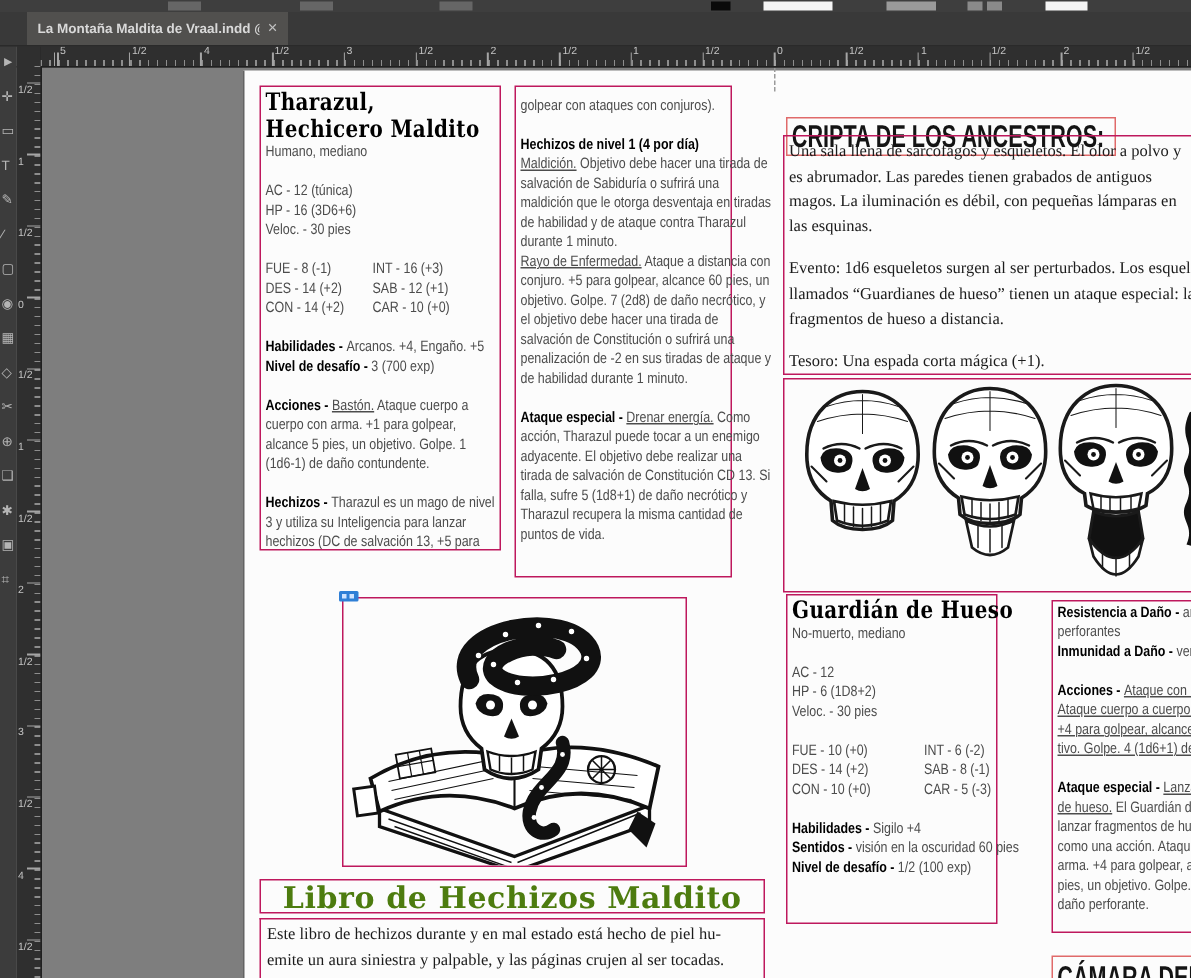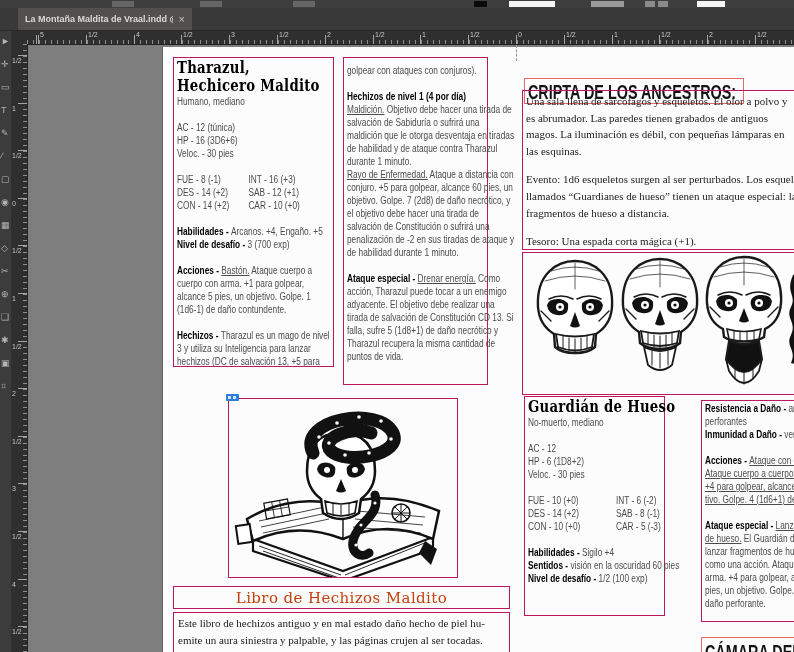--- a/index.html
+++ b/index.html
@@ -68,22 +68,22 @@
   .serifwrap .ln{white-space:nowrap;}
   .serifwrap .blank{height:12px;}
 
   
   .caps{font-weight:900;font-size:20px;color:#141414;white-space:nowrap;
         transform:scale(0.72,1.05);transform-origin:0 50%;letter-spacing:0;}
   #cripta-hdr .caps{padding:2px 0 0 4px;}
   #camara-hdr .caps{padding:3px 0 0 4px;}
 
   
-  .t2{font-family:"DejaVu Serif",serif;font-weight:normal;font-size:15px;line-height:22px;
-      text-align:center;color:#c2410c;letter-spacing:0.4px;}
+  .t2{font-family:"DejaVu Serif",serif;font-weight:bold;font-size:20px;line-height:22px;
+      text-align:center;color:#4d7c0f;letter-spacing:0.4px;}
 
   #link-badge{position:absolute;left:63px;top:347px;width:13px;height:7px;background:#2f7fd6;
       border-radius:1px;z-index:12;}
   #link-badge i{position:absolute;left:2px;top:2px;width:3px;height:3px;background:#cfe3ff;display:block;}
   #link-badge em{position:absolute;left:7px;top:2px;width:3px;height:3px;background:#cfe3ff;display:block;}
 
   svg{display:block;}
 </style>
 </head>
 <body>
@@ -379,18 +379,18 @@
       <i></i>
       <em></em>
     </div>
 
   <div class="frame" style="left:10px;top:539px;width:337px;height:23px;">
     <div class="t2">Libro de Hechizos Maldito</div>
   </div>
 
   <div class="frame" style="left:10px;top:565px;width:337px;height:42px;overflow:hidden;border-bottom:none;">
     <div class="serifwrap" style="left:4px;top:2px;line-height:16.8px;">
-        <div class="ln">Este libro de hechizos antiguo y en mal estado daño hecho de piel hu-</div>
+        <div class="ln">Este libro de hechizos durante y en mal estado está hecho de piel hu-</div>
         <div class="ln">emite un aura siniestra y palpable, y las páginas crujen al ser tocadas.</div>
       </div>
   </div>
 
 </div>
 
 </body></html>

